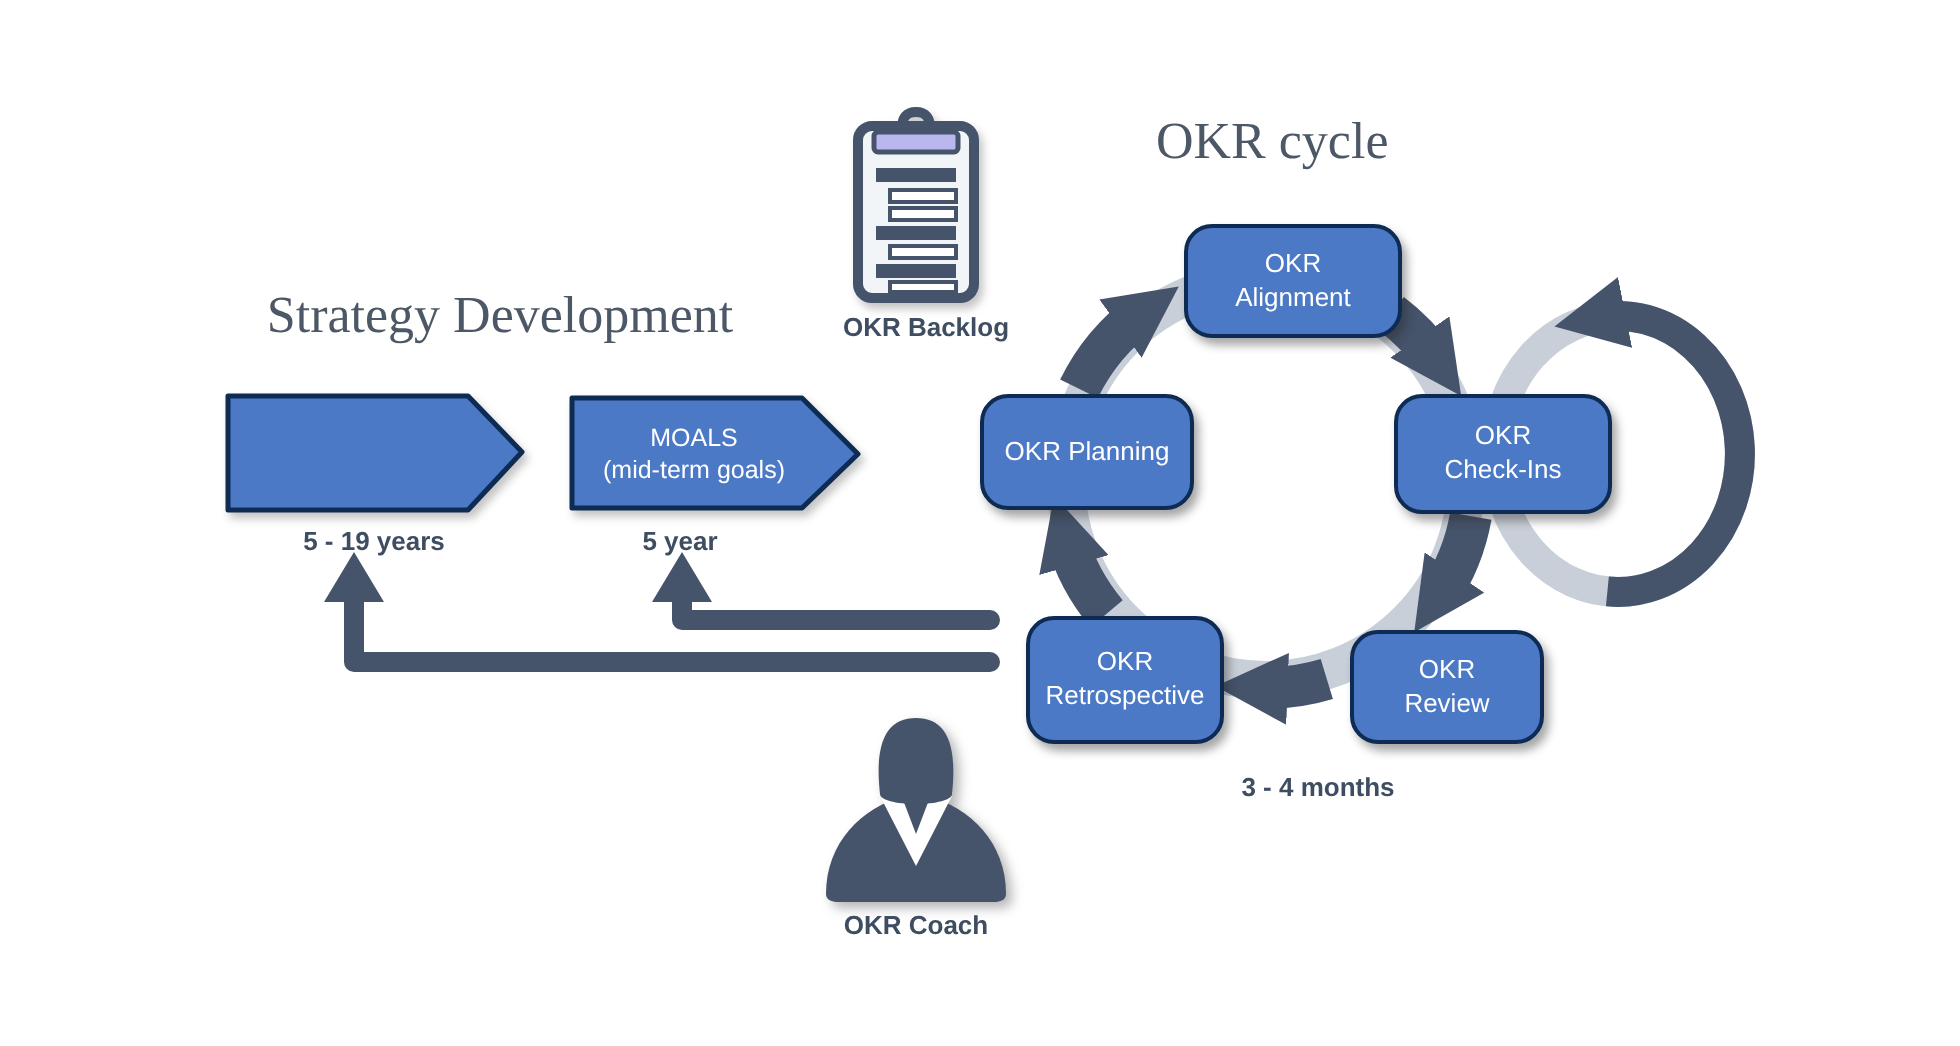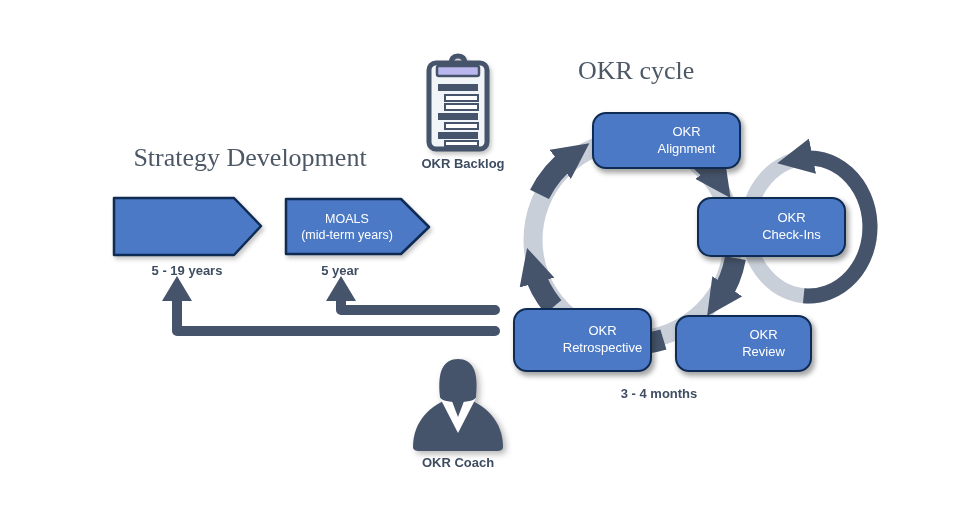--- a/index.html
+++ b/index.html
@@ -39,21 +39,21 @@
   #tf1   { left:128px; top:263px; width:118px; }
   #tf2   { left:300px; top:263px; width:80px;  }
   #backlog-label { left:403px; top:156px; width:120px; }
   #months-label  { left:596px; top:386px; width:126px; }
   #coach-label   { left:398px; top:455px; width:120px; }
 
   .stage-box { position:absolute; background:var(--box-fill);
                border:2px solid var(--box-border); border-radius:14px;
                color:#ffffff; display:flex; align-items:center; justify-content:center;
                text-align:center; font-size:13px; line-height:1.3; white-space:pre-line;
-               box-shadow:2.5px 3.5px 5px rgba(40,40,40,0.42);padding-left:40px; }
+               box-shadow:2.5px 3.5px 5px rgba(40,40,40,0.42); }
   #box-planning  { left:490px; top:197px; width:103px; height:54px; }
   #box-alignment { left:592px; top:112px; width:105px; height:53px; }
   #box-checkins  { left:697px; top:197px; width:105px; height:56px; }
   #box-review    { left:675px; top:315px; width:93px;  height:53px; }
   #box-retro     { left:513px; top:308px; width:95px;  height:60px; }
 </style>
 </head>
 <body>
 
 <div id="canvas">
@@ -110,24 +110,25 @@
       <path class="darkfill" d="M450,396 L466,396 L458,417 Z"></path>
       <path class="darkfill" d="M440,397 C437,370 444,359 458,359 C472,359 479,370 476,397
                C476,400 468,402 458,402 C448,402 440,400 440,397 Z"></path>
     </g>
   </svg>
 
   <div id="strategy-title" class="t">Strategy Development</div>
   <div id="cycle-title" class="t">OKR cycle</div>
 
   <div id="pent2-label" class="pent-label">MOALS
-(mid-term years)</div>
+(mid-term goals)</div>
   <div id="tf1" class="bold-label">5 - 19 years</div>
   <div id="tf2" class="bold-label">5 year</div>
 
+  <div id="box-planning" class="stage-box">OKR Planning</div>
   <div id="box-alignment" class="stage-box">OKR
 Alignment</div>
   <div id="box-checkins" class="stage-box">OKR
 Check-Ins</div>
   <div id="box-review" class="stage-box">OKR
 Review</div>
   <div id="box-retro" class="stage-box">OKR
 Retrospective</div>
 
   <div id="backlog-label" class="bold-label">OKR Backlog</div>

